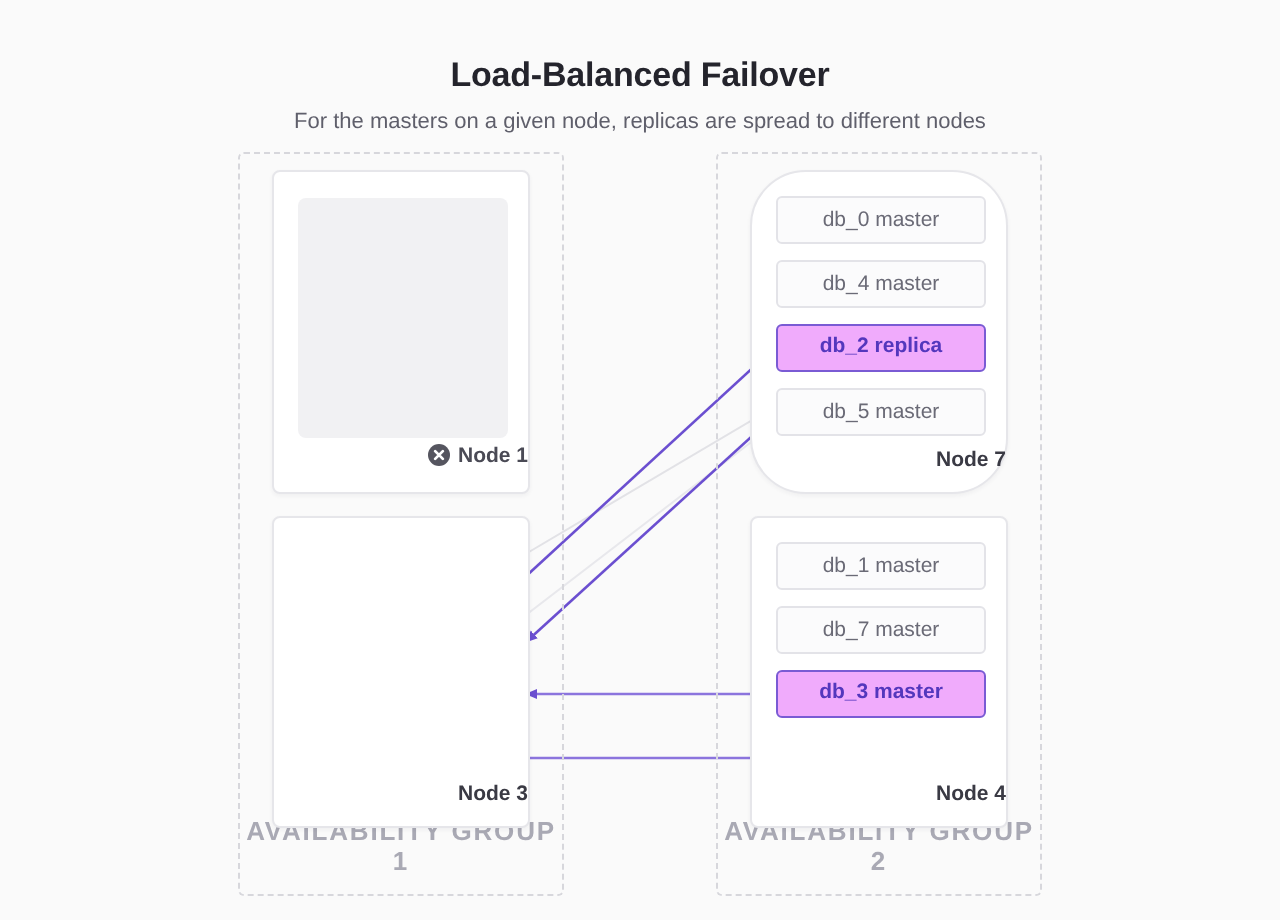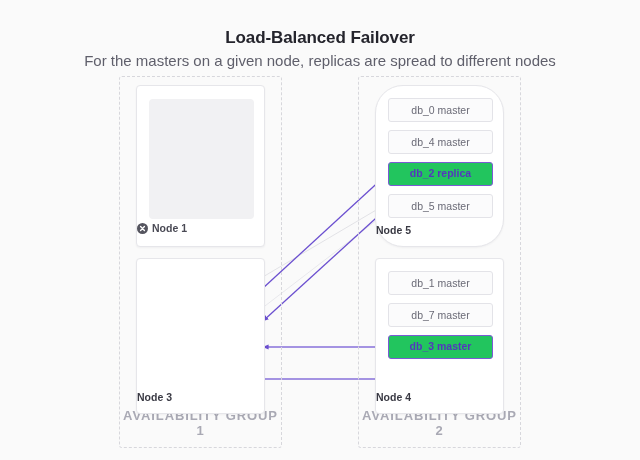--- a/index.html
+++ b/index.html
@@ -33,21 +33,21 @@
   }
   .title {
     font-size: 17px;
     font-weight: bold;
     color: #24242c;
     letter-spacing: -0.1px;
     margin: 0;
     line-height: 22px;
   }
   .subtitle {
-    font-size: 15px;
+    font-size: 11px;
     color: #5f5f6b;
     margin: 0;
     line-height: 16px;
     padding-top: 4px;
   }
 
   
   .group {
     position: absolute;
     border: 1px dashed #d7d7dc;
@@ -97,33 +97,33 @@
     box-sizing: border-box;
     border: 1px solid #e3e3e8;
     border-radius: 3px;
     background: #fbfbfc;
     font-size: 10.5px;
     color: #6a6a76;
     text-align: center;
     margin-bottom: 8px;
   }
   .db-box.replica {
-    background: #22c55e;
+    background: #f0abfc;
     border: 1.5px solid #7a5bd4;
     color: #5437bd;
     font-weight: bold;
     line-height: 21px;
   }
 
   .node-label {
     position: absolute;
     left: 0;
     bottom: 9px;
     width: 100%;
-    text-align: left;
+    text-align: right;
     font-size: 10.5px;
     font-weight: bold;
     color: #3a3a44;
     line-height: 14px;
   }
   .node-label.failed {
     color: #4a4a55;
   }
   .fail-icon {
     display: inline-block;
@@ -206,21 +206,21 @@
     <div class="group-label">AVAILABILITY GROUP 2</div>
   </div>
 
   <div class="node-card" id="node-card-2">
     <div class="db-list">
       <div class="db-box">db_0 master</div>
       <div class="db-box">db_4 master</div>
       <div class="db-box replica">db_2 replica</div>
       <div class="db-box">db_5 master</div>
     </div>
-    <div class="node-label">Node 5</div>
+    <div class="node-label">Node 7</div>
   </div>
 
   <div class="node-card" id="node-card-4">
     <div class="db-list">
       <div class="db-box">db_1 master</div>
       <div class="db-box">db_7 master</div>
       <div class="db-box replica">db_3 master</div>
     </div>
     <div class="node-label">Node 4</div>
   </div>

